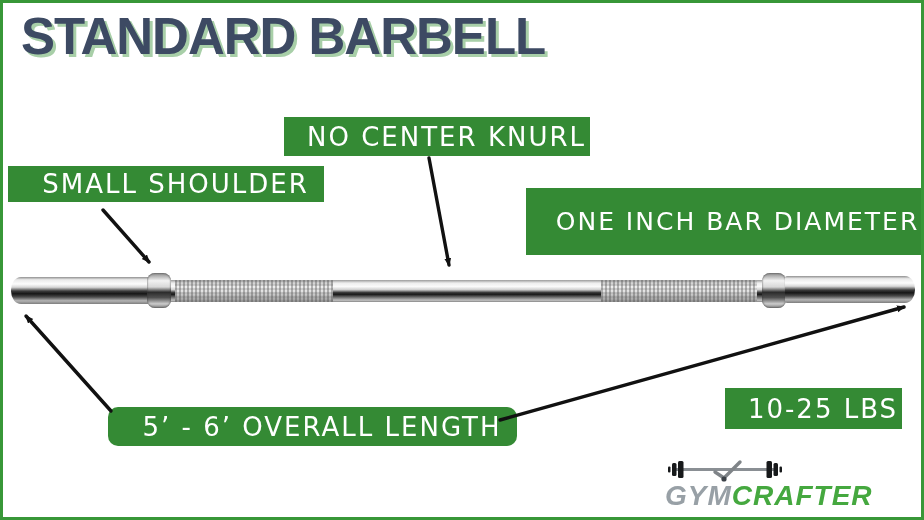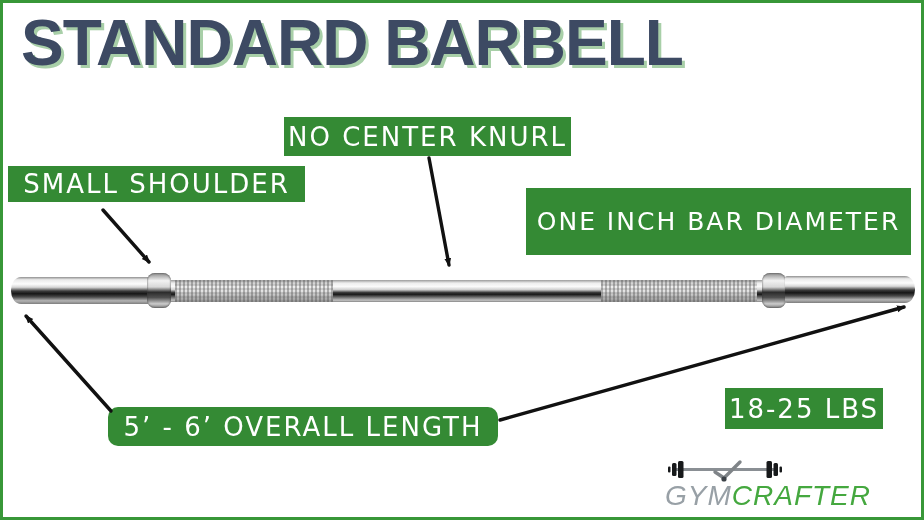--- a/index.html
+++ b/index.html
@@ -8,35 +8,36 @@
     width:924px;height:520px;
     background:#ffffff;
     border:3px solid #389738;
     box-sizing:border-box;
     overflow:hidden;
     font-family:"Liberation Sans", sans-serif;
   }
   
   .title{
     position:absolute;left:18px;top:8px;
-    font-size:64px;line-height:1.0;
+    font-size:51px;line-height:1.0;
     font-weight:bold;letter-spacing:-1px;
     color:#3d4a63;
     text-shadow:3px 3px 0 #a8cfa8;
     white-space:nowrap;
   }
   
   .glabel{
     position:absolute;
     background:#348a34;
     color:#ffffff;
     display:flex;align-items:center;justify-content:center;
     font-size:26px;letter-spacing:2px;
     white-space:nowrap;
     font-family:"DejaVu Sans", sans-serif;
+    padding-left:19px;
   }
   .glabel.two-line{flex-direction:column;line-height:30px;}
   .lbl-knurl   {left:281px;top:114px;width:287px;height:39px;}
   .lbl-shoulder{left:5px;  top:163px;width:297px;height:36px;}
   .lbl-diam    {left:523px;top:185px;width:385px;height:67px;font-size:25px;}
   .lbl-length  {left:105px;top:404px;width:390px;height:39px;border-radius:10px;}
   .lbl-weight  {left:722px;top:385px;width:158px;height:41px;}
   
   .arrows{position:absolute;left:0;top:0;width:924px;height:520px;pointer-events:none;}
   
@@ -62,21 +63,21 @@
     background:linear-gradient(180deg,#8a8a8a 0%,#f2f2f2 22%,#d8d8d8 40%,#2c2c2c 55%,#4f4f4f 70%,#cccccc 88%,#808080 100%);
     box-shadow:inset 0 0 2px #333;
   }
   .collar-left {left:144px;}
   .collar-right{left:759px;}
   
   .logo{position:absolute;left:648px;top:454px;width:266px;height:56px;}
   .logo-icon{position:absolute;left:14px;top:0px;}
   .logo-text{
     position:absolute;left:14px;top:23px;
-    font-size:28px;font-weight:normal;font-style:italic;
+    font-size:28px;font-weight:bold;font-style:italic;
     letter-spacing:1px;white-space:nowrap;
   }
   .logo-gym{color:#98a0a6;}
   .logo-crafter{color:#45a83f;}
 </style>
 </head>
 <body>
 
 <div class="canvas">
 
@@ -92,21 +93,21 @@
 
   <div class="glabel lbl-diam two-line">
     <span>ONE INCH BAR DIAMETER</span>
   </div>
 
   <div class="glabel lbl-length">
     <span>5’ - 6’ OVERALL LENGTH</span>
   </div>
 
   <div class="glabel lbl-weight">
-    <span>18-25 LBS</span>
+    <span>10-25 LBS</span>
   </div>
 
   <div class="bar-part chrome sleeve-left"></div>
   <div class="bar-part shaft"></div>
   <div class="bar-part knurl knurl-left"></div>
   <div class="bar-part knurl knurl-right"></div>
   <div class="bar-part collar collar-left"></div>
   <div class="bar-part collar collar-right"></div>
   <div class="bar-part chrome sleeve-right"></div>
 

